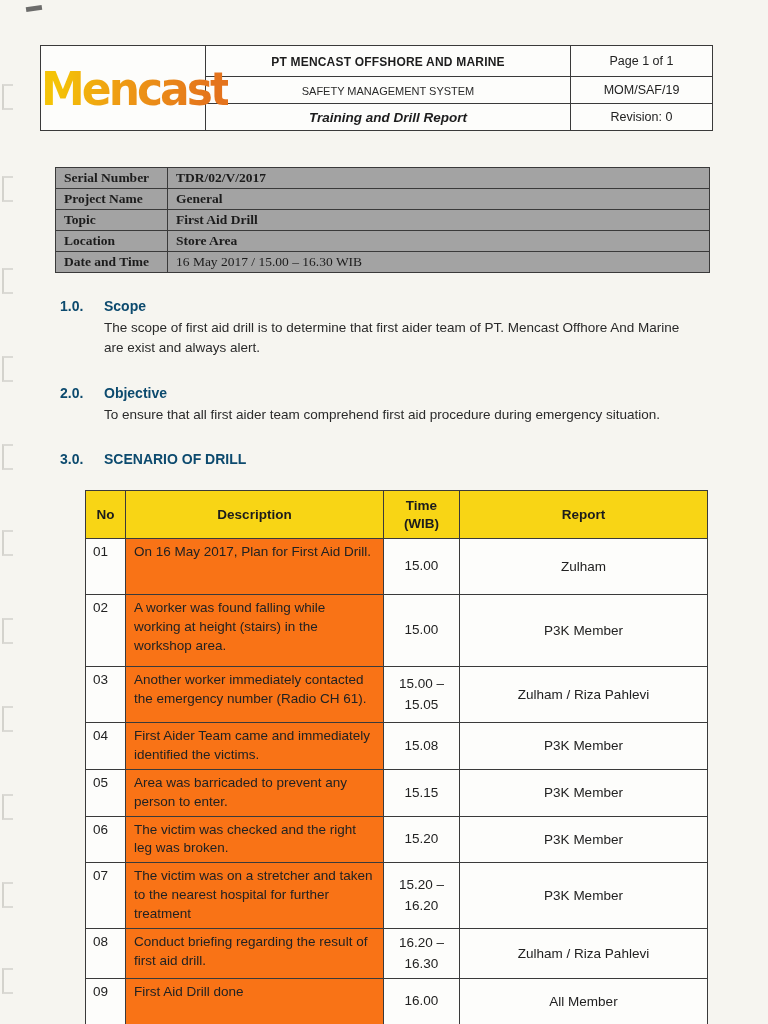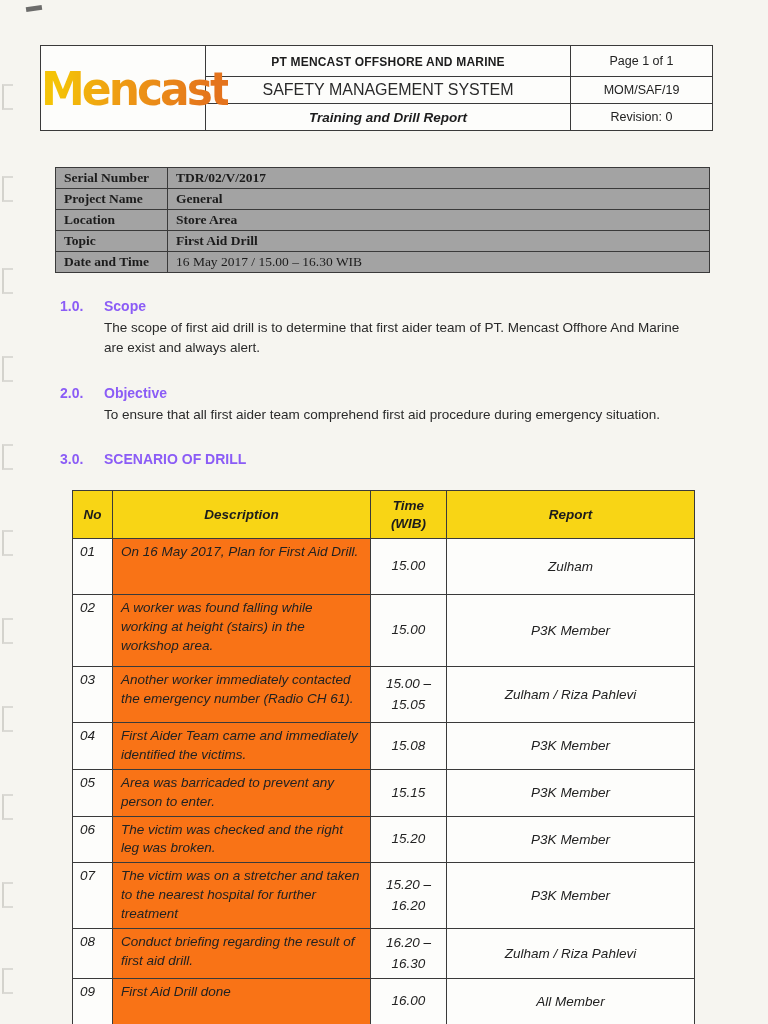--- a/index.html
+++ b/index.html
@@ -40,21 +40,21 @@
     text-align:center; vertical-align:middle;
     background:#fdfdfb;
   }
   .logo-cell { width:165px; }
   .hdr-center { width:365px; }
   .hdr-right { width:142px; font-size:12.5px; color:#222; }
   .row-company td { height:31px; }
   .row-system td { height:27px; }
   .row-title td { height:27px; }
   .company { font-size:12px; font-weight:bold; color:#1d1d1d; letter-spacing:.2px; }
-  .system { font-size:16px; color:#2a2a2a; }
+  .system { font-size:11px; color:#2a2a2a; }
   .doc-title { font-size:13.5px; font-weight:bold; font-style:italic; color:#1d1d1d; }
 
   .logo {
     font-family:"DejaVu Sans", sans-serif;
     font-weight:bold;
     font-size:44px;
     letter-spacing:-3px;
     color:#ec8f18;
     display:inline-block;
     transform:scaleY(1.05);
@@ -81,30 +81,29 @@
     vertical-align:middle;
     background:#a3a3a3;
   }
   .info-label { width:112px; font-weight:bold; }
   .info-value { font-weight:bold; }
   .info-table tr:last-child .info-value { font-weight:normal; }
 
   
   .sections { position:absolute; left:60px; top:298px; width:650px; color:#242424; }
   .section { margin-bottom:26px; }
-  .sec-head { display:flex; font-weight:bold; font-size:14px; margin-bottom:4px; color:#8b5cf6; }
+  .sec-head { display:flex; font-weight:bold; font-size:14px; margin-bottom:4px; color:#0c4a6e; }
   .sec-num { width:44px; flex:0 0 44px; }
   .sec-body { padding-left:44px; font-size:13.5px; line-height:1.5; max-width:620px; color:#2a2a2a; }
 
   
   .drill-table {
-    position:absolute; left:72px; top:490px; width:622px;
+    position:absolute; left:85px; top:490px; width:622px;
     font-size:13.5px; color:#222;
     table-layout:fixed;
-    font-style:italic;
   }
   .drill-table th, .drill-table td {
     border:1.5px solid #3a3a3a;
   }
   .drill-table thead th {
     background:#f8d515;
     font-weight:bold; color:#1c1c1c;
     height:48px; text-align:center; vertical-align:middle;
     padding:2px 4px; line-height:1.3;
   }
@@ -174,26 +173,26 @@
     <tbody>
         <tr>
       <td class="info-label">Serial Number</td>
       <td class="info-value">TDR/02/V/2017</td>
     </tr>
     <tr>
       <td class="info-label">Project Name</td>
       <td class="info-value">General</td>
     </tr>
     <tr>
+      <td class="info-label">Topic</td>
+      <td class="info-value">First Aid Drill</td>
+    </tr>
+    <tr>
       <td class="info-label">Location</td>
       <td class="info-value">Store Area</td>
-    </tr>
-    <tr>
-      <td class="info-label">Topic</td>
-      <td class="info-value">First Aid Drill</td>
     </tr>
     <tr>
       <td class="info-label">Date and Time</td>
       <td class="info-value">16 May 2017 / 15.00 – 16.30 WIB</td>
     </tr>
   </tbody>
     </table>
 
   <div class="sections">
     <div class="section">

